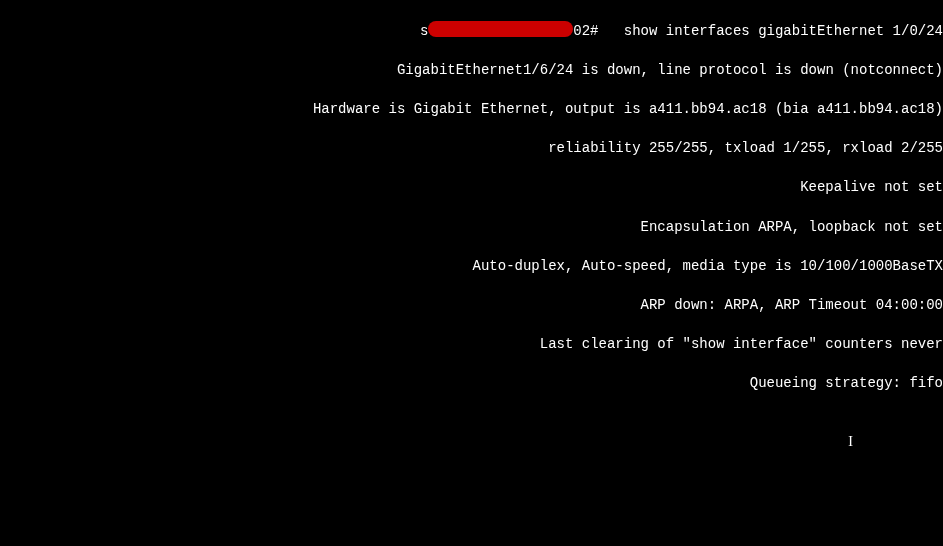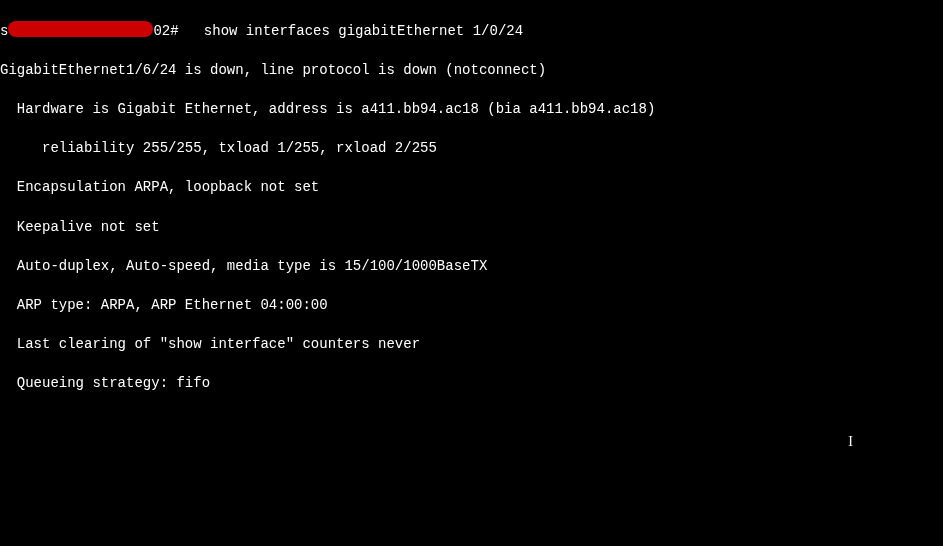--- a/index.html
+++ b/index.html
@@ -18,20 +18,21 @@
       overflow: hidden;
       padding: 2px 0;
     }
     .terminal {
       white-space: pre;
       position: relative;
     }
     .line {
       display: block;
       white-space: pre;
+      text-align: right;
     }
     .redacted {
       display: inline-block;
       background: #cc0000;
       border-radius: 10px;
       width: 145px;
       height: 16px;
       vertical-align: middle;
       position: relative;
       top: -2px;
@@ -46,26 +47,26 @@
     .prompt-prefix {
       display: inline;
     }
   </style>
 </head>
 <body>
 
 <div class="terminal">
 <span class="line"><span class="prompt-prefix">s</span><span class="redacted"></span><span>02#</span><span>   show interfaces gigabitEthernet 1/0/24</span></span>
 <span class="line">GigabitEthernet1/6/24 is down, line protocol is down (notconnect)</span>
-<span class="line">  Hardware is Gigabit Ethernet, address is a411.bb94.ac18 (bia a411.bb94.ac18)</span>
+<span class="line">  Hardware is Gigabit Ethernet, output is a411.bb94.ac18 (bia a411.bb94.ac18)</span>
 <span class="line">     reliability 255/255, txload 1/255, rxload 2/255</span>
+<span class="line">  Keepalive not set</span>
 <span class="line">  Encapsulation ARPA, loopback not set</span>
-<span class="line">  Keepalive not set</span>
-<span class="line">  Auto-duplex, Auto-speed, media type is 15/100/1000BaseTX</span>
-<span class="line">  ARP type: ARPA, ARP Ethernet 04:00:00</span>
+<span class="line">  Auto-duplex, Auto-speed, media type is 10/100/1000BaseTX</span>
+<span class="line">  ARP down: ARPA, ARP Timeout 04:00:00</span>
 <span class="line">  Last clearing of "show interface" counters never</span>
 <span class="line">  Queueing strategy: fifo</span>
 
 
 
 
 
 
 
 

